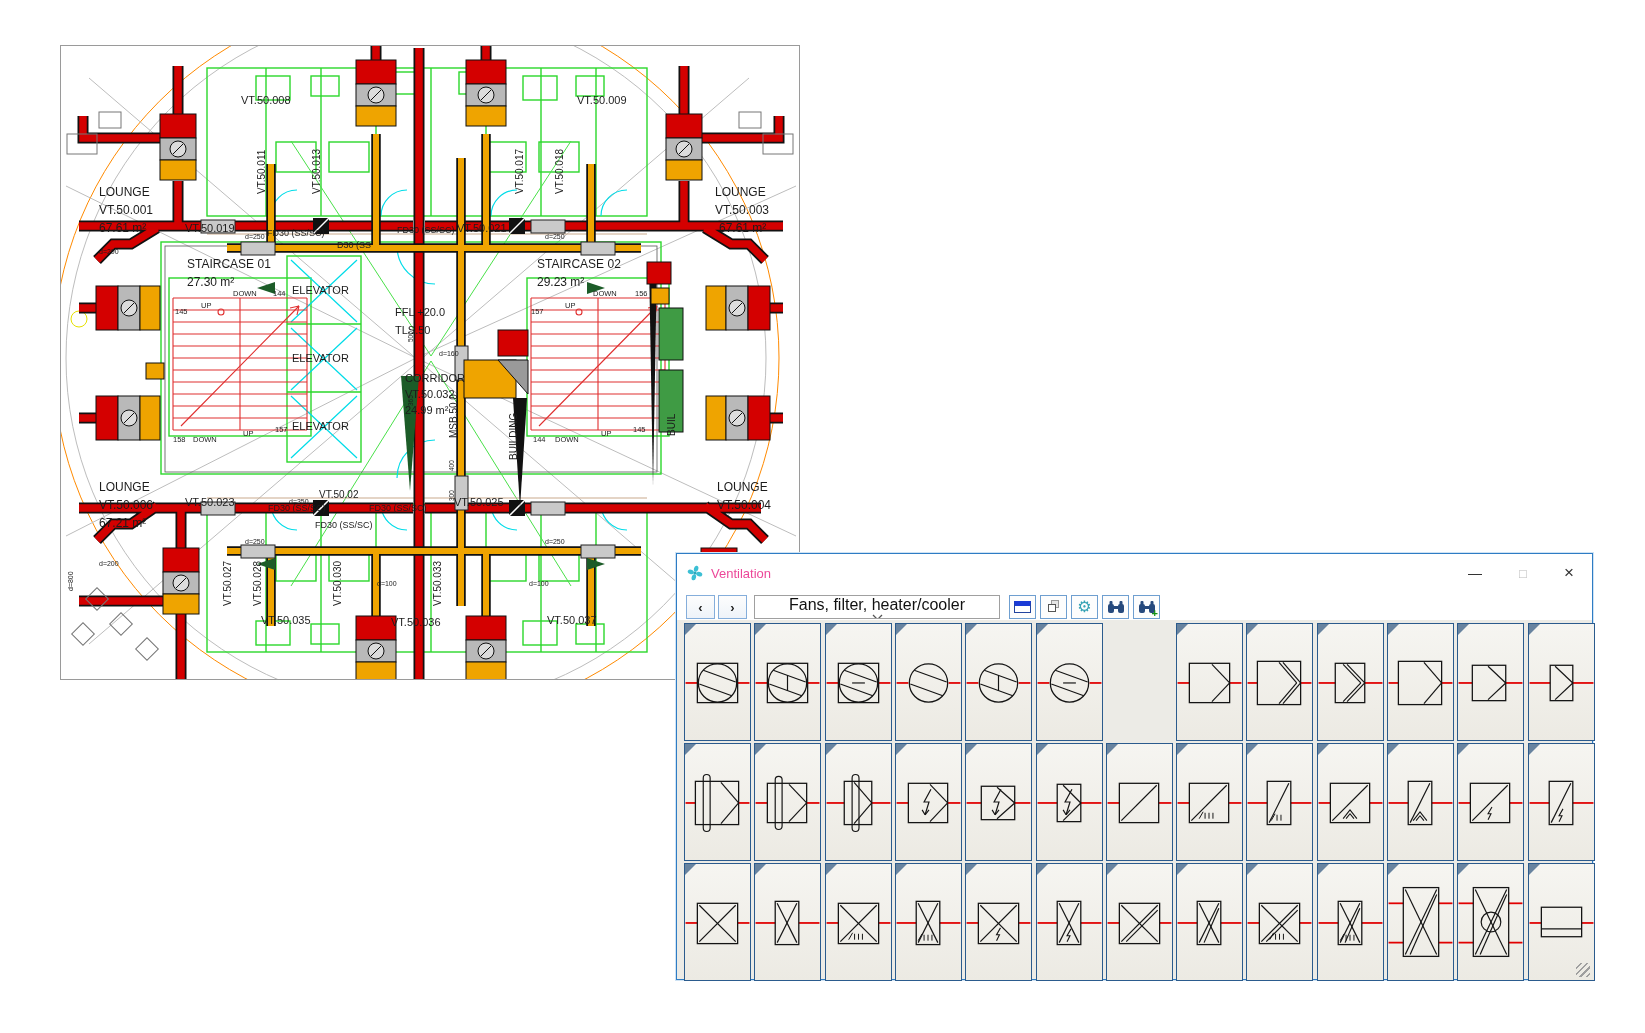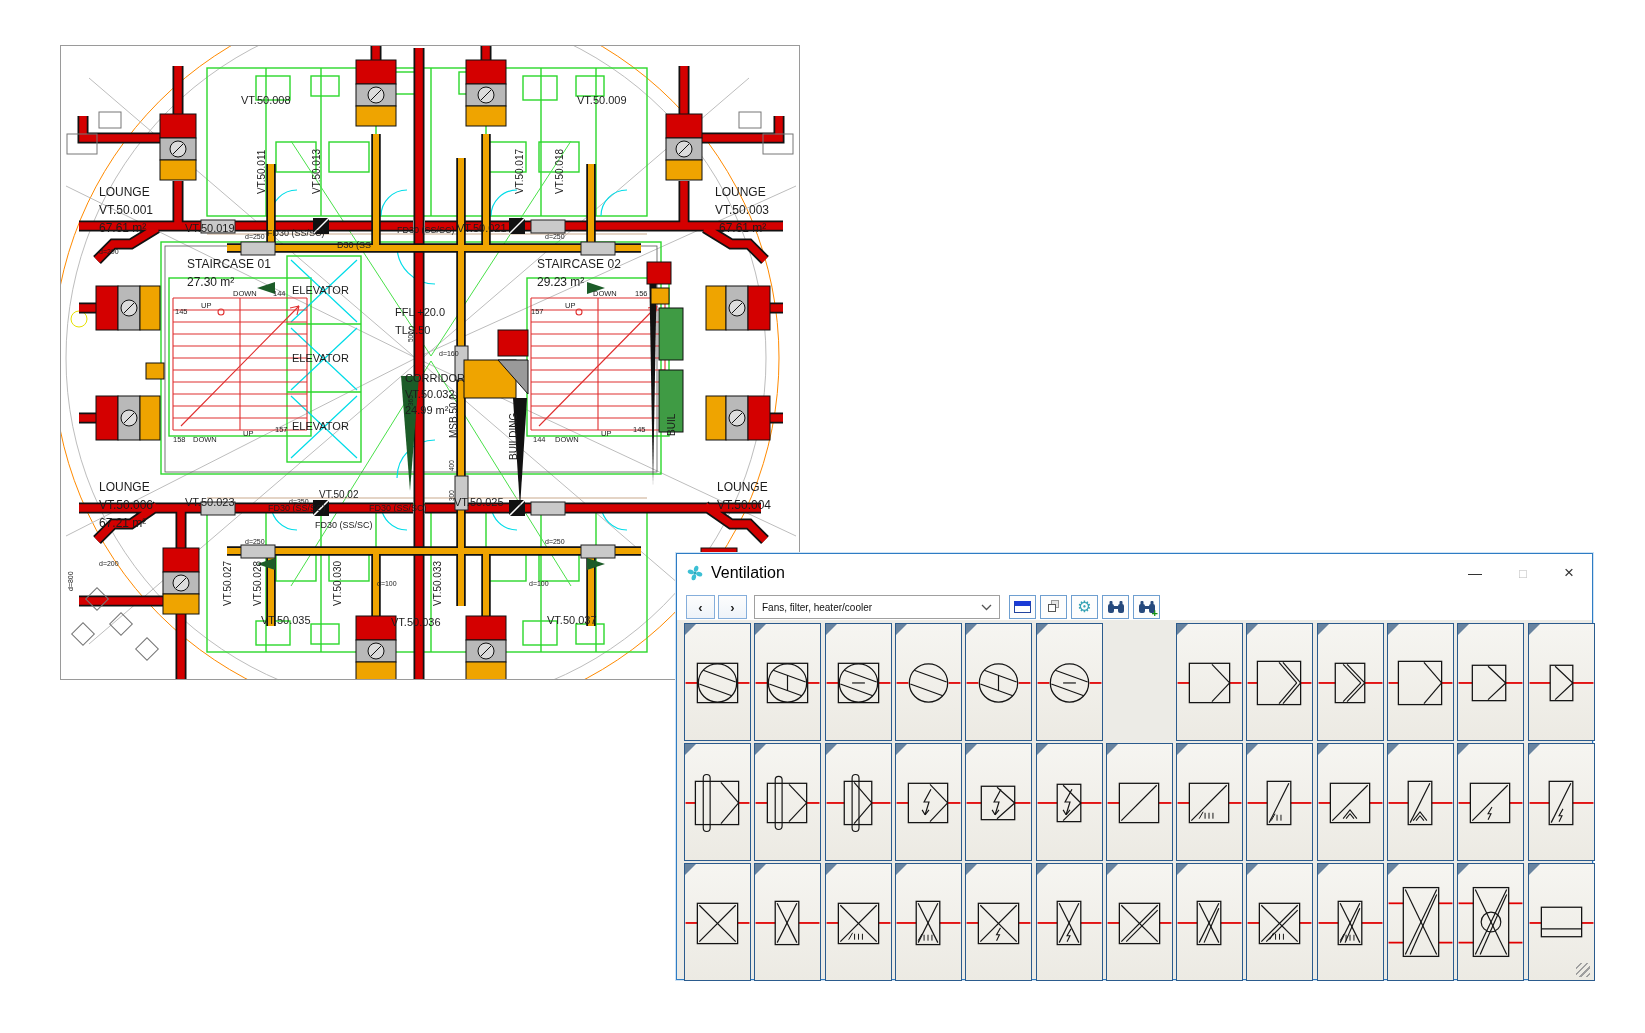--- a/index.html
+++ b/index.html
@@ -6,28 +6,28 @@
   .stage{position:relative;width:1645px;height:1033px;background:#fff;overflow:hidden;font-family:"Liberation Sans",sans-serif;}
 
   
   .plan{position:absolute;left:60px;top:45px;width:740px;height:635px;border:1px solid #9a9a9a;box-sizing:border-box;background:#fff;overflow:hidden;}
   .plan svg text{fill:#1c1c1c;font-family:"Liberation Sans",sans-serif;}
 
   
   .dialog{position:absolute;left:676px;top:553px;width:917px;height:427px;background:#fff;border:1px solid #2e7cc4;box-shadow:0 0 0 1px #cfe3f4;box-sizing:border-box;z-index:10;}
   .titlebar{position:relative;height:38px;background:#fff;display:flex;align-items:center;}
   .appicon{margin-left:10px;display:flex;align-items:center;}
-  .title{font-size:16px;color:#000000;margin-left:8px;}
+  .title{font-size:13px;color:#ec4899;margin-left:8px;}
   .ctrl{position:absolute;top:0;width:36px;height:38px;display:flex;align-items:center;justify-content:center;font-size:14px;color:#333;cursor:default;}
   .ctrl.min{left:780px;}
   .ctrl.max{left:828px;color:#bcbcbc;font-size:13px;}
   .ctrl.close{left:874px;font-size:17px;}
   .toolbar{position:absolute;top:41px;left:9px;height:24px;display:flex;align-items:center;}
   .navbtn{width:29px;height:24px;border:1px solid #85aedb;background:linear-gradient(#fdfdfd,#eef3f9);display:flex;align-items:center;justify-content:center;font-size:13px;font-weight:bold;color:#222;margin-right:3px;box-sizing:border-box;}
-  .dropdown{width:246px;height:24px;border:1px solid #a0a0a0;background:#fff;display:flex;align-items:center;justify-content:space-between;padding:0 7px;font-size:10px;color:#111;margin:0 9px 0 4px;box-sizing:border-box;}
+  .dropdown{width:246px;height:24px;border:1px solid #a0a0a0;background:#fff;display:flex;align-items:center;justify-content:space-between;padding:0 7px;font-size:16px;color:#111;margin:0 9px 0 4px;box-sizing:border-box;flex-direction:column;}
   .tbtn{width:27px;height:24px;border:1px solid #6f9fd0;background:#fdfdfd;display:flex;align-items:center;justify-content:center;margin-right:4px;box-sizing:border-box;position:relative;}
   .ic-window{display:block;width:17px;height:12px;border:1px solid #23449e;border-top:5px solid #1b3bd6;background:#fff;box-sizing:border-box;}
   .ic-tiles{display:block;position:relative;width:14px;height:14px;}
   .ic-tiles i{position:absolute;width:8px;height:8px;box-sizing:border-box;}
   .ic-tiles i:first-child{left:4px;top:0;border:1px solid #9a9a9a;background:#e6e6e6;}
   .ic-tiles i:last-child{left:1px;top:4px;border:1px solid #555;background:#fff;}
   .ic-gear{font-size:16px;color:#37a3b5;line-height:1;}
   .plus{position:absolute;right:1px;bottom:-1px;font-size:11px;font-weight:bold;color:#159415;}
   .grid{position:absolute;left:0;top:66px;right:0;bottom:0;background:#ecebe6;}
   .tile{position:absolute;width:65px;height:116px;border:1px solid #2b5b8d;background:linear-gradient(180deg,#f6f5f1,#eceae3);box-sizing:content-box;}

